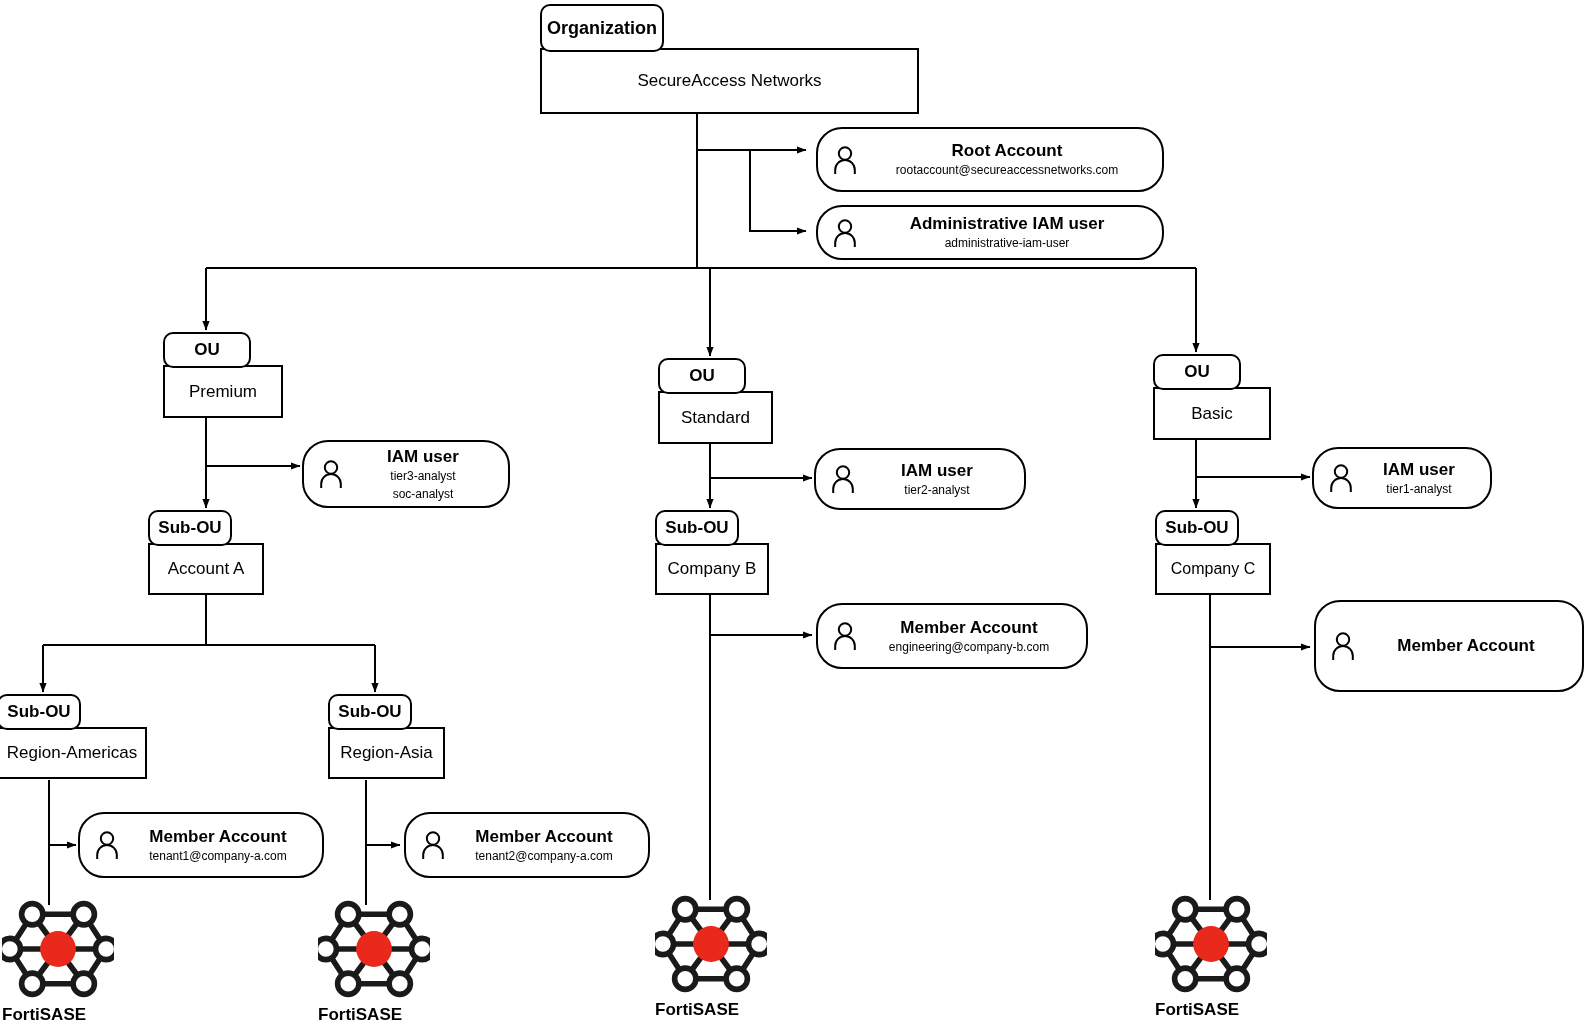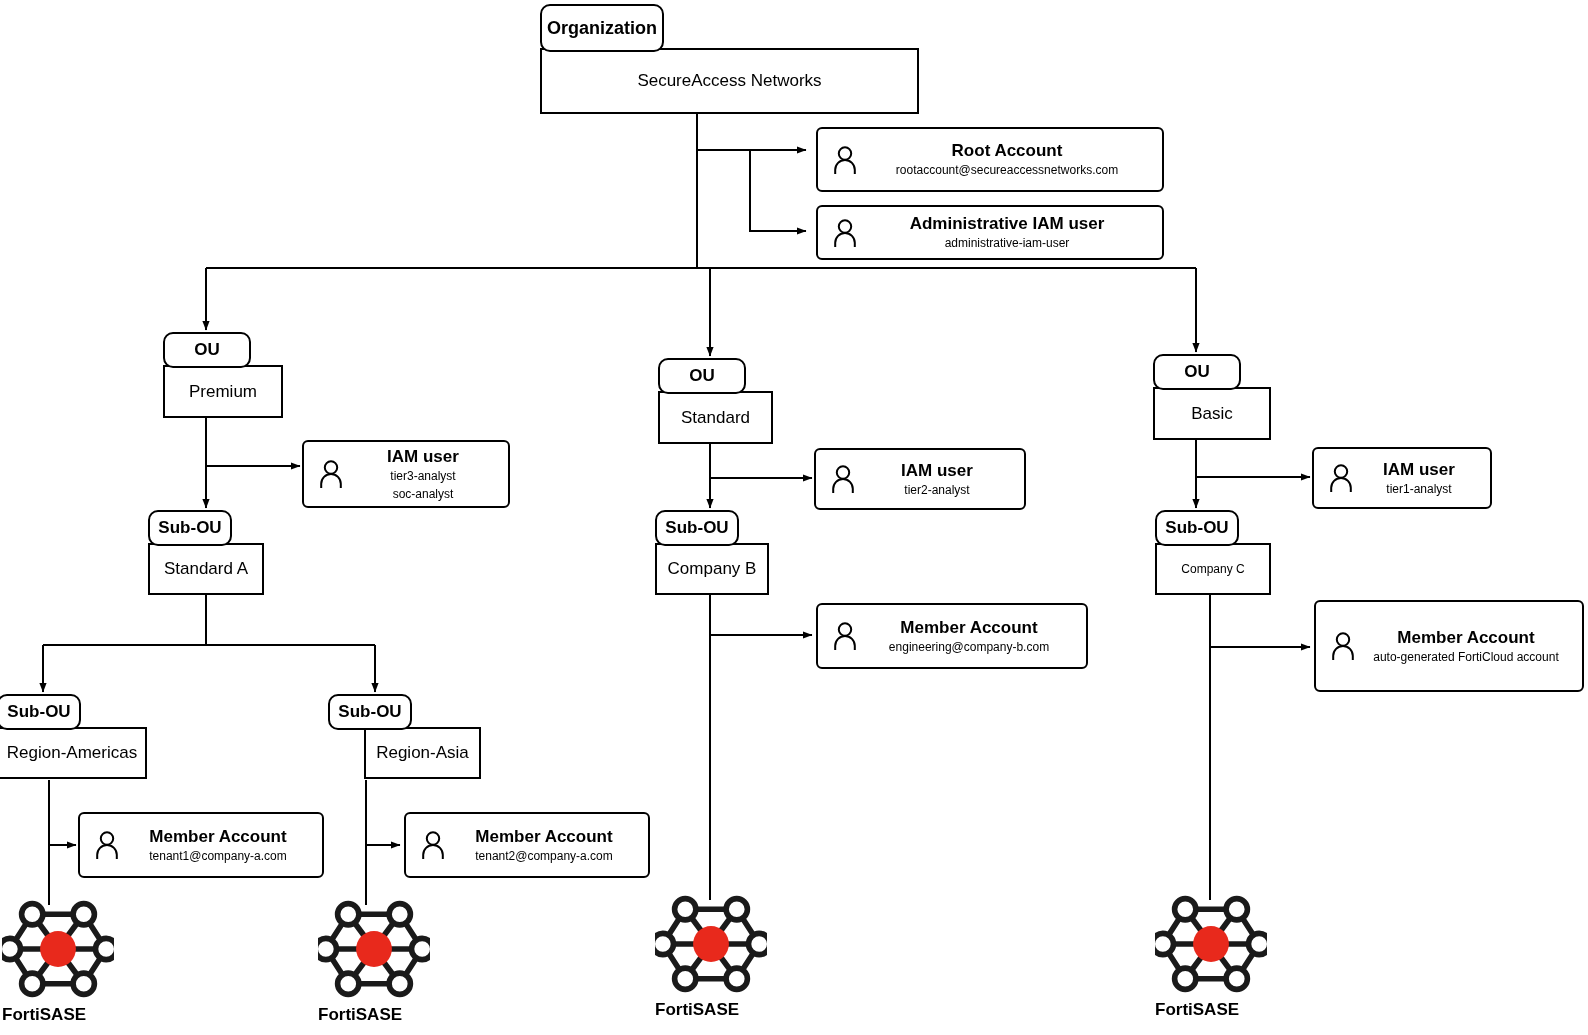--- a/index.html
+++ b/index.html
@@ -54,21 +54,21 @@
     justify-content: center;
     z-index: 2;
     white-space: nowrap;
   }
 
   
   .acct-node {
     position: absolute;
     box-sizing: border-box;
     border: 2px solid #000;
-    border-radius: 6px;
+    border-radius: 26px;
     background: #fff;
     display: flex;
     align-items: center;
     z-index: 4;
   }
   .acct-icon {
     flex: 0 0 auto;
     width: 34px;
     margin-left: 10px;
     display: flex;
@@ -238,41 +238,41 @@
       </svg>
     </span>
     <span class="acct-text">
       <span class="acct-title">IAM user</span><br>
       <span class="acct-sub">tier1-analyst</span>
     </span>
   </div>
 
   <div class="ou-node" style="left:148px; top:510px;">
     <div class="ou-tab" style="width:84px; height:36px; font-size:17px;">Sub-OU</div>
-    <div class="ou-body" style="left:0px; top:33px; width:116px; height:52px; font-size:17px;">Standard A</div>
+    <div class="ou-body" style="left:0px; top:33px; width:116px; height:52px; font-size:17px;">Account A</div>
   </div>
 
   <div class="ou-node" style="left:655px; top:510px;">
     <div class="ou-tab" style="width:84px; height:36px; font-size:17px;">Sub-OU</div>
     <div class="ou-body" style="left:0px; top:33px; width:114px; height:52px; font-size:17px;">Company B</div>
   </div>
 
   <div class="ou-node" style="left:1155px; top:510px;">
     <div class="ou-tab" style="width:84px; height:36px; font-size:17px;">Sub-OU</div>
-    <div class="ou-body" style="left:0px; top:33px; width:116px; height:52px; font-size:12px;">Company C</div>
+    <div class="ou-body" style="left:0px; top:33px; width:116px; height:52px; font-size:16px;">Company C</div>
   </div>
 
   <div class="ou-node" style="left:-3px; top:694px;">
     <div class="ou-tab" style="width:84px; height:36px; font-size:17px;">Sub-OU</div>
     <div class="ou-body" style="left:0px; top:33px; width:150px; height:52px; font-size:17px;">Region-Americas</div>
   </div>
 
   <div class="ou-node" style="left:328px; top:694px;">
     <div class="ou-tab" style="width:84px; height:36px; font-size:17px;">Sub-OU</div>
-    <div class="ou-body" style="left:0px; top:33px; width:117px; height:52px; font-size:17px;margin-left:36px;">Region-Asia</div>
+    <div class="ou-body" style="left:0px; top:33px; width:117px; height:52px; font-size:17px;">Region-Asia</div>
   </div>
 
   <div class="acct-node" style="left:78px; top:812px; width:246px; height:66px;">
     <span class="acct-icon">
       <svg width="26" height="30" viewBox="0 0 26 30" fill="none" stroke="#000" stroke-width="2">
         <circle cx="13" cy="8.5" r="6.2"></circle>
         <path d="M3.2,29 v-4.2 a9.8,9.8 0 0 1 19.6,0 V29" stroke-linejoin="round"></path>
       </svg>
     </span>
     <span class="acct-text">
@@ -309,21 +309,20 @@
 
   <div class="acct-node" style="left:1314px; top:600px; width:270px; height:92px;">
     <span class="acct-icon">
       <svg width="26" height="30" viewBox="0 0 26 30" fill="none" stroke="#000" stroke-width="2">
         <circle cx="13" cy="8.5" r="6.2"></circle>
         <path d="M3.2,29 v-4.2 a9.8,9.8 0 0 1 19.6,0 V29" stroke-linejoin="round"></path>
       </svg>
     </span>
     <span class="acct-text">
       <span class="acct-title">Member Account</span><br>
-      <span class="acct-sub wrap" style="display:inline-block; max-width:220px;">auto-generated FortiCloud account</span>
     </span>
   </div>
 
   <div class="fsase" style="left:2px; top:893px; width:112px; height:140px;">
     <svg width="112" height="112" viewBox="0 0 100 100">
       <g stroke="#1a1a1a" stroke-width="5" fill="none">
         <path d="M27,19 L73,19 L93,50 L73,81 L27,81 L7,50 Z"></path>
         <path d="M27,19 L50,50 L73,19"></path>
         <path d="M27,81 L50,50 L73,81"></path>
         <path d="M7,50 L93,50"></path>

